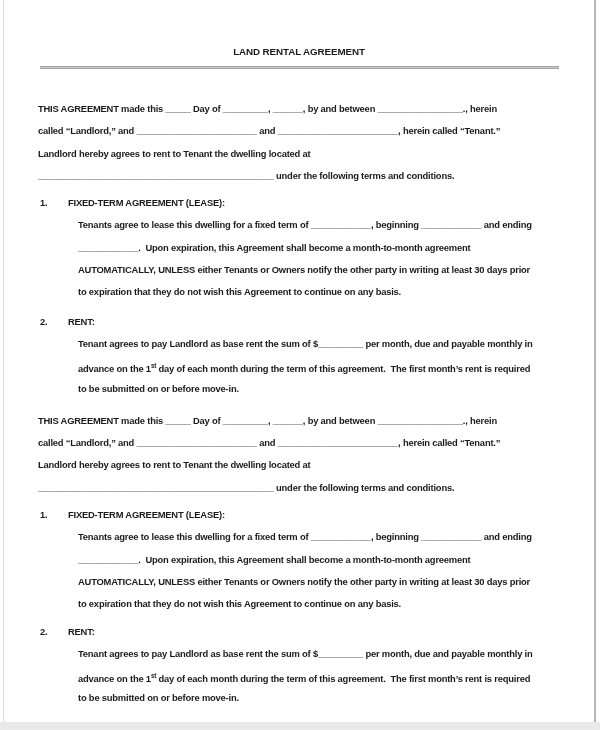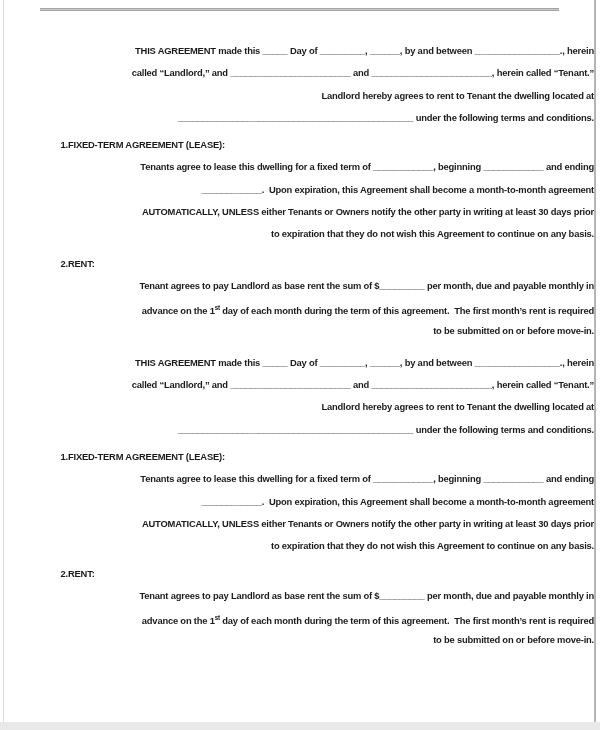--- a/index.html
+++ b/index.html
@@ -48,21 +48,20 @@
     background: linear-gradient(to bottom, var(--rule_dark) 0%, var(--rule_light) 50%, var(--rule_dark) 100%);
   }
   .textblock {
     font-size: 9.4px;
     letter-spacing: -0.2px;
   }
   .tline {
     height: 22.3px;
     line-height: 22.3px;
     white-space: pre;
-    text-align: right;
   }
   .intro { margin-left: 34px; margin-right: 0; }
   .intro-1 { margin-top: 29px; }
   .intro-2 { margin-top: 10px; }
   .sec { margin-left: 36px; }
   .sec-1a { margin-top: 5px; }
   .sec-2a { margin-top: 7px; }
   .sec-1b { margin-top: 5px; }
   .sec-2b { margin-top: 5px; }
   .sec-head { display: flex; }
@@ -73,20 +72,21 @@
     vertical-align: 3.5px;
     letter-spacing: -0.2px;
   }
 </style>
 </head>
 <body>
 
 <div class="stage">
   <div class="page">
 
+    <div class="doc-title">LAND RENTAL AGREEMENT</div>
     <div class="title-rule"></div>
 
     <div class="textblock intro intro-1">
       <div class="tline">THIS AGREEMENT made this _____ Day of _________, ______, by and between _________________., herein</div>
       <div class="tline">called “Landlord,” and ________________________ and ________________________, herein called “Tenant.”</div>
       <div class="tline">Landlord hereby agrees to rent to Tenant the dwelling located at</div>
       <div class="tline">_______________________________________________ under the following terms and conditions.</div>
     </div>
 
     <div class="textblock sec sec-1a">

